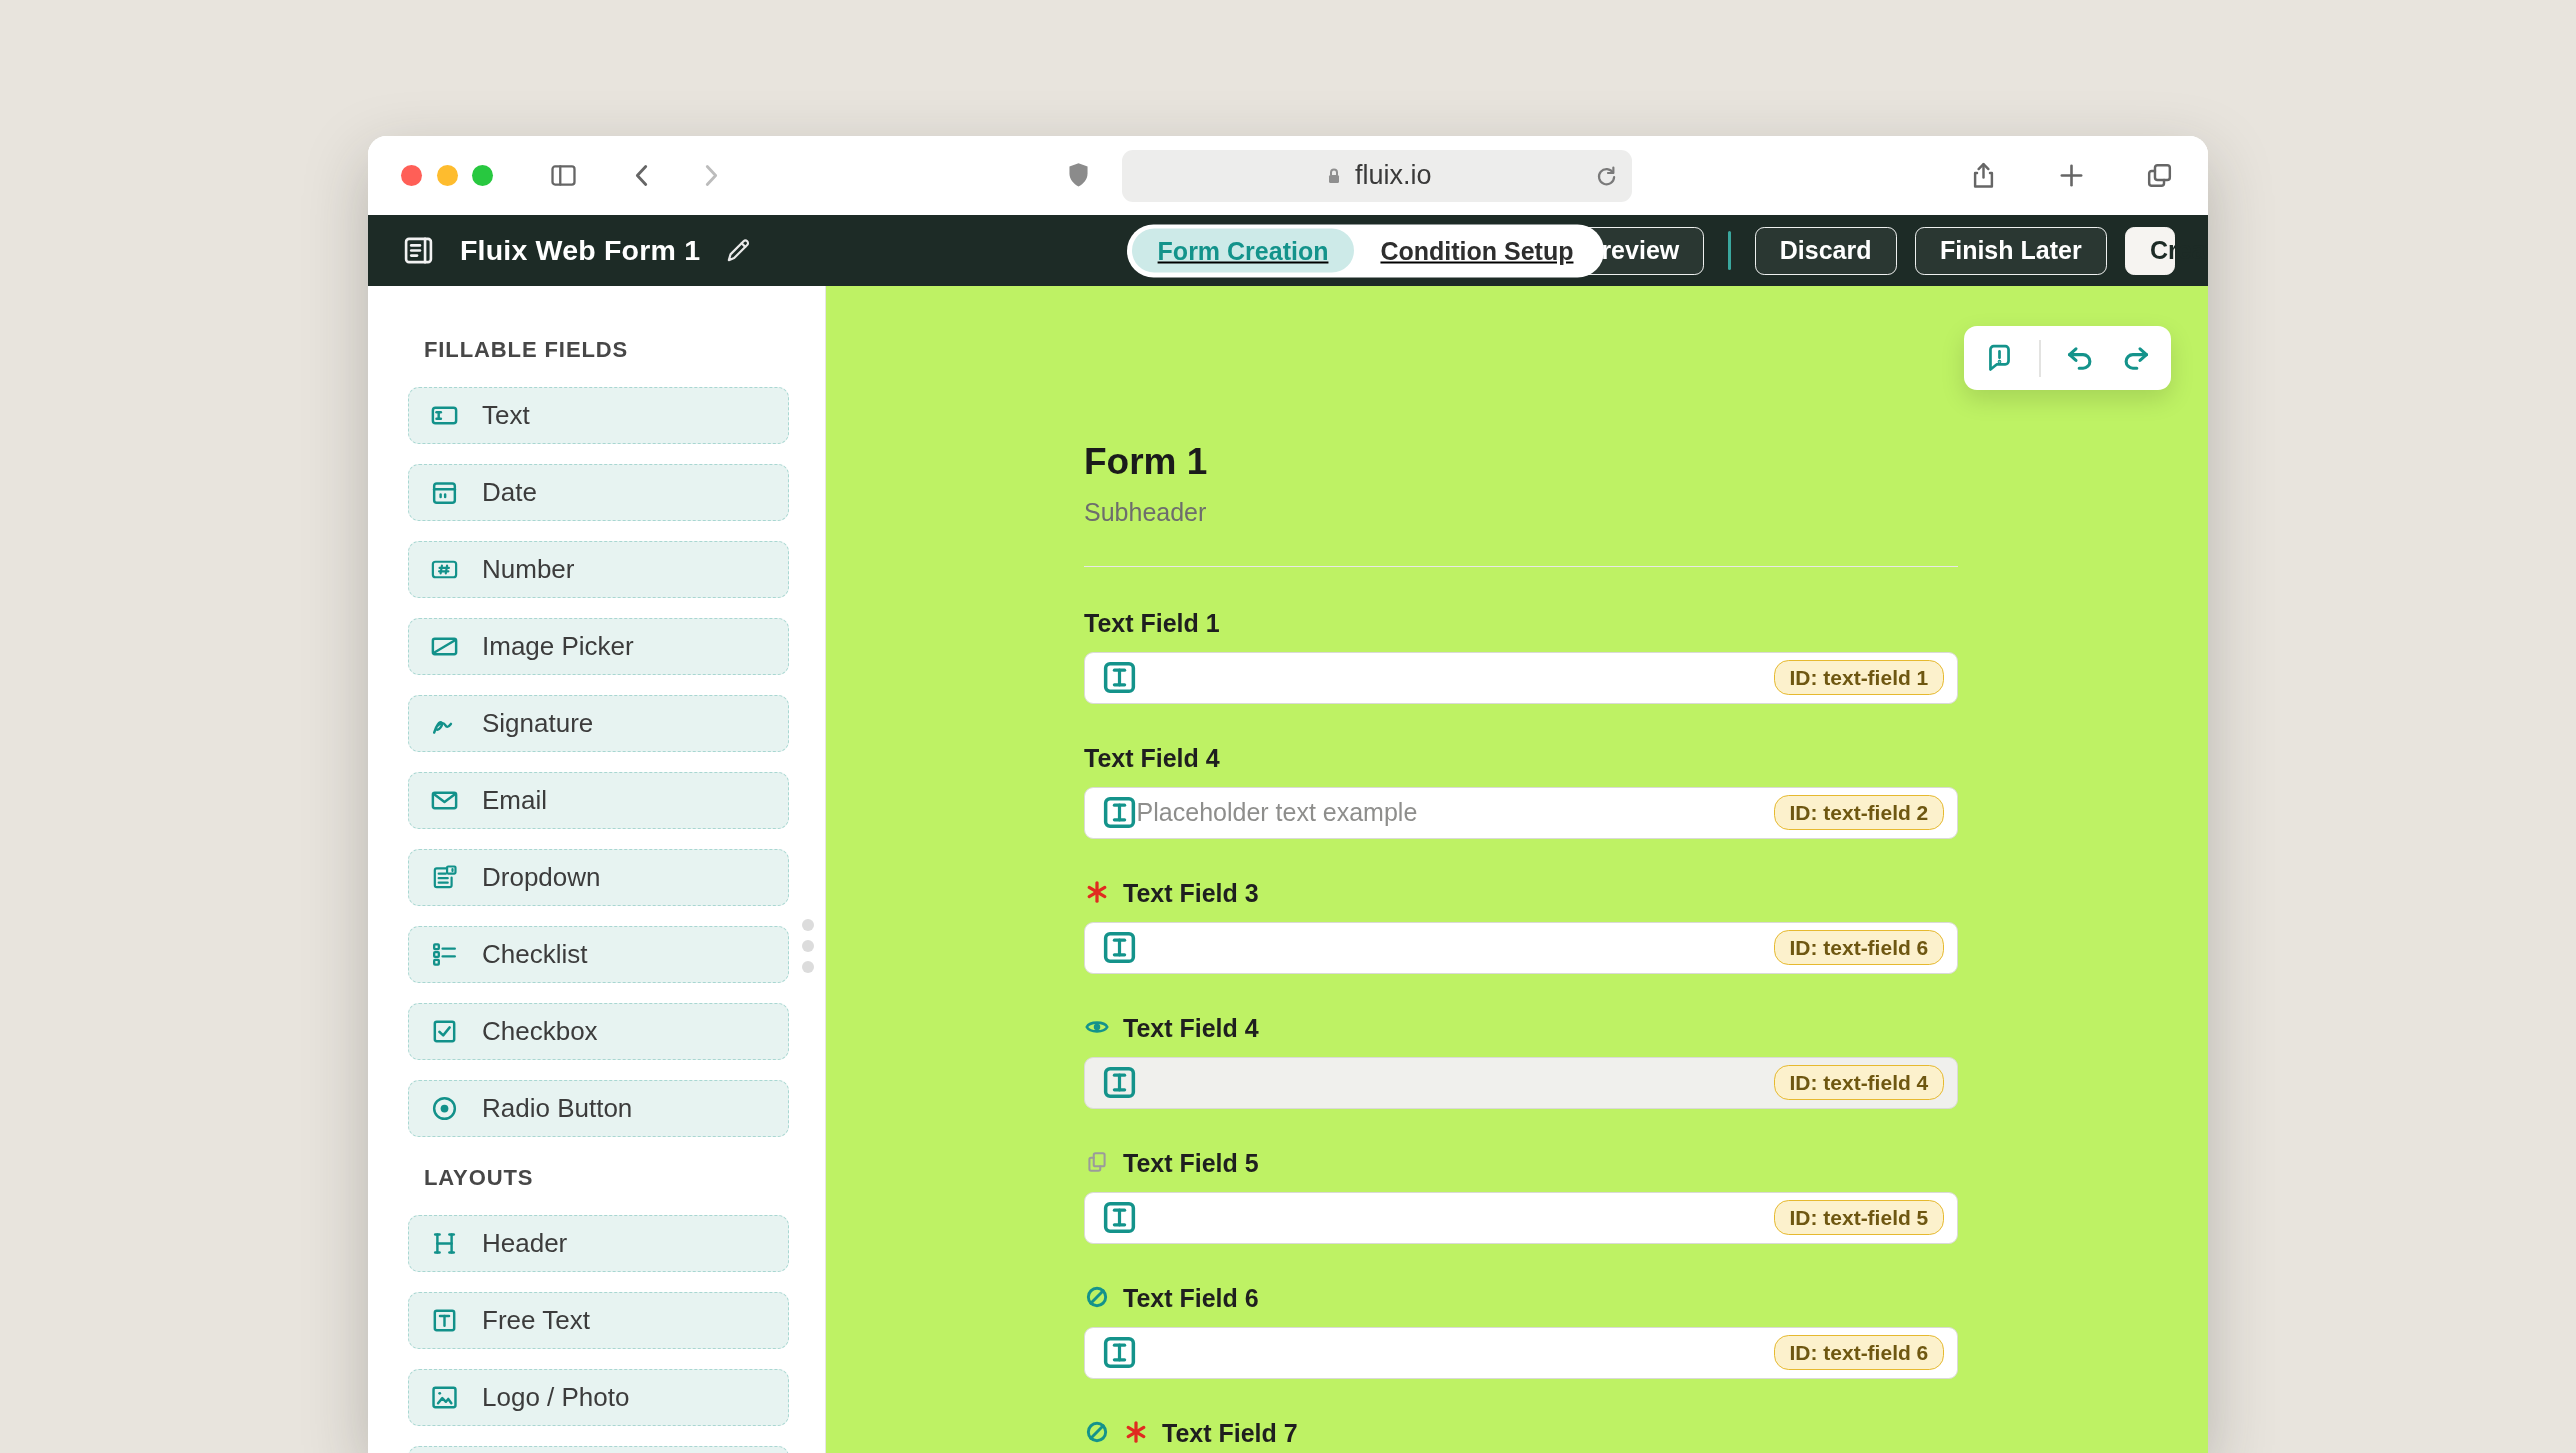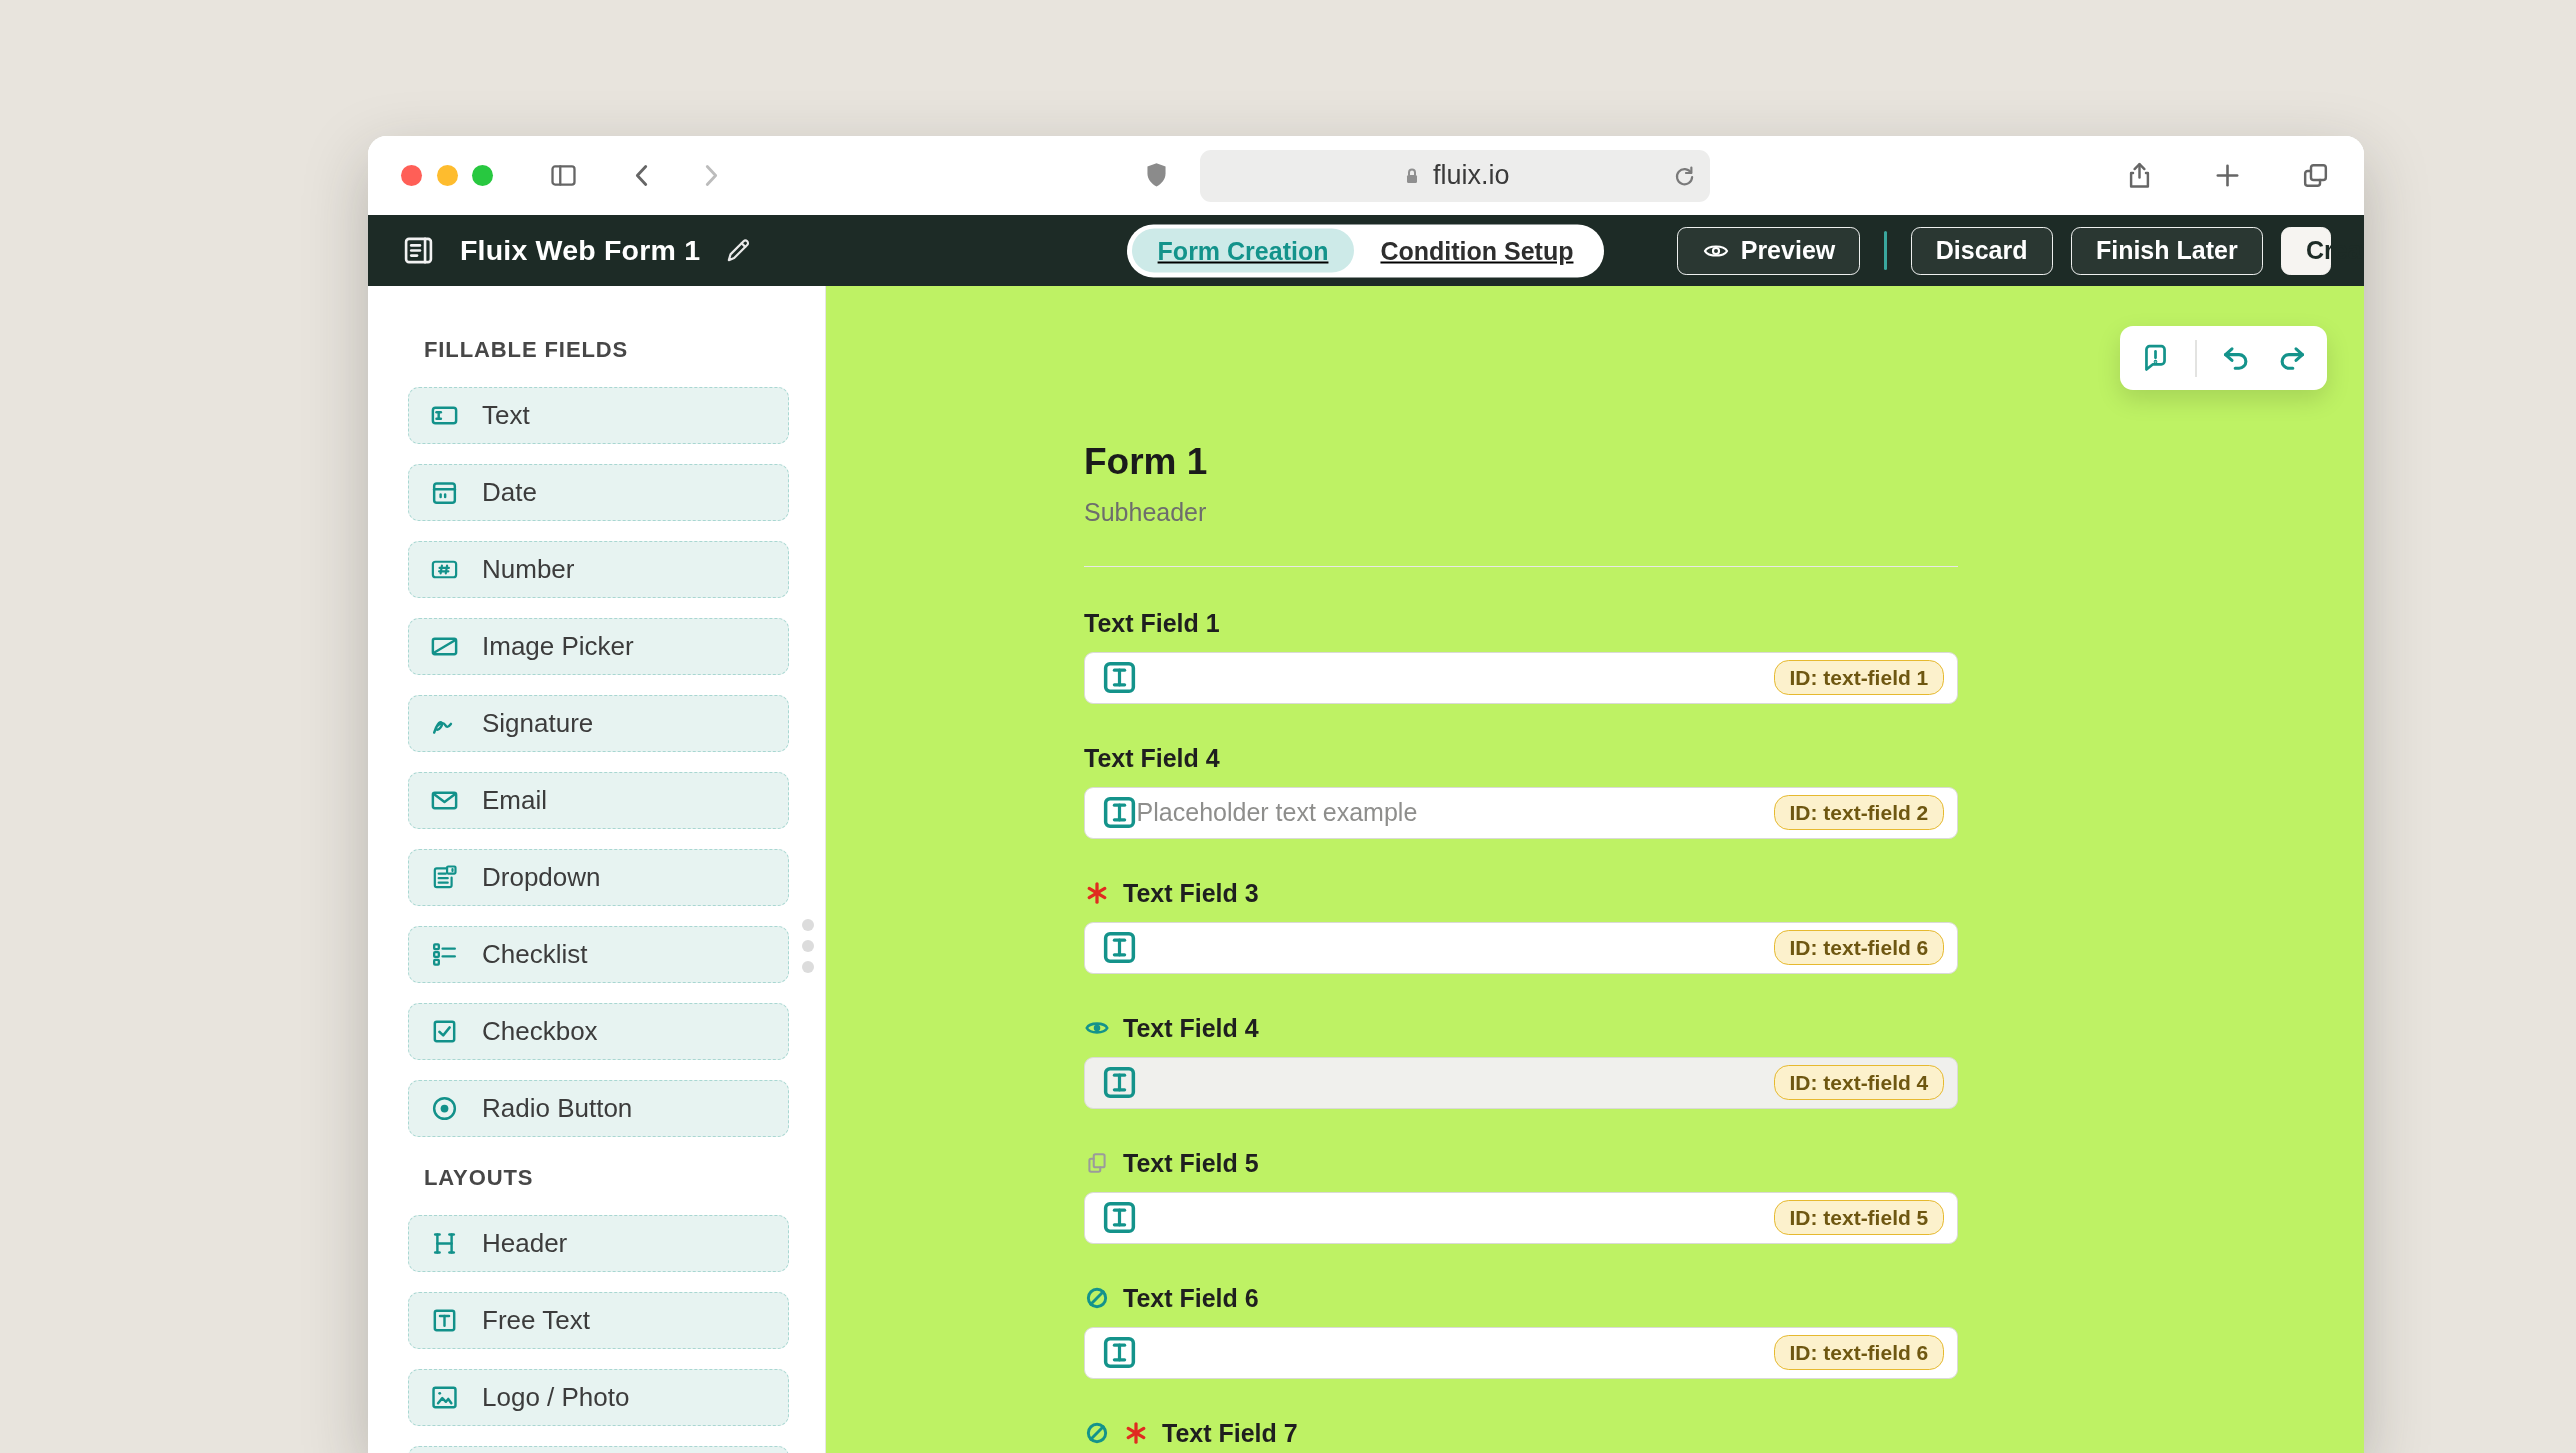--- a/index.html
+++ b/index.html
@@ -1,20 +1,20 @@
 <!DOCTYPE html>
 <html style="font-size:14.7px"><head>
 <meta charset="utf-8">
 <style>
   * { margin:0; padding:0; box-sizing:border-box; }
   html,body { width:2576px; height:1454px; overflow:hidden;
     font-family:"Liberation Sans", sans-serif; background:#e8e4dd; }
   svg { display:block; width:100%; height:100%; }
 
-  .window { position:absolute; left:368px; top:136px; width:1996px; height:1317px;
+  .window { position:absolute; left:368px; top:136px; width:1840px; height:1317px;
     background:#fff; border-radius:18.4px 18.4px 0 0; overflow:hidden;
     box-shadow:0 22px 64px rgba(40,40,35,.25); }
 
   
   .browser-bar { height:79px; background:#fff; display:flex; align-items:center; padding:0 33px; }
   .traffic { display:flex; gap:14.7px; margin-right:55px; }
   .light { width:21px; height:21px; border-radius:50%; }
   .light.red{background:#ff5f57} .light.yellow{background:#febc2e} .light.green{background:#28c840}
   .chrome-ic { width:31px; height:31px; color:#666; }
   .chrome-ic.dim { color:#bcbcbc; }
@@ -64,21 +64,21 @@
   .ft-ic { width:31px; height:31px; color:#14938b; cursor:pointer; }
   .ft-div { width:1.8px; height:37px; background:#e3e3e1; }
 
   
   .form-col { margin:155px 0 0 258px; width:874px; }
   .form-title { font-size:37px; font-weight:700; color:#1b1b1b; }
   .form-sub { font-size:25px; color:#6d6d6d; margin-top:14.7px; }
   .form-div { border:none; border-top:1.8px solid #e8e8e6; margin:39px 0 42px; }
 
   .field-row { margin-bottom:40px; }
-  .f-label-row { display:flex; align-items:center; gap:13px; margin-bottom:14px; }
+  .f-label-row { display:flex; align-items:flex-start; gap:13px; margin-bottom:14px; }
   .f-label { font-size:25px; font-weight:600; color:#1f1f1f; }
   .fi { width:26px; height:26px; flex:none; }
   .fi-teal { color:#14938b; } .fi-gray { color:#9b9b9b; } .fi-red { color:#e02b20; }
   .f-input { height:52px; border:1.8px solid #dadad7; border-radius:9.2px; background:#fff;
     display:flex; align-items:center; padding:0 13px 0 16.6px; cursor:text; }
   .f-input.disabled { background:#f0f0ed; }
   .f-input-ic { width:35px; height:35px; color:#14938b; flex:none; }
   .f-ph { font-size:25px; color:#8e8e8c; }
   .f-badge { margin-left:auto; background:#fcf1cc; border:1.8px solid #e6b92f; border-radius:14.7px;
     padding:4.6px 14.7px; font-size:21px; font-weight:600; color:#6e5711; white-space:nowrap; }

